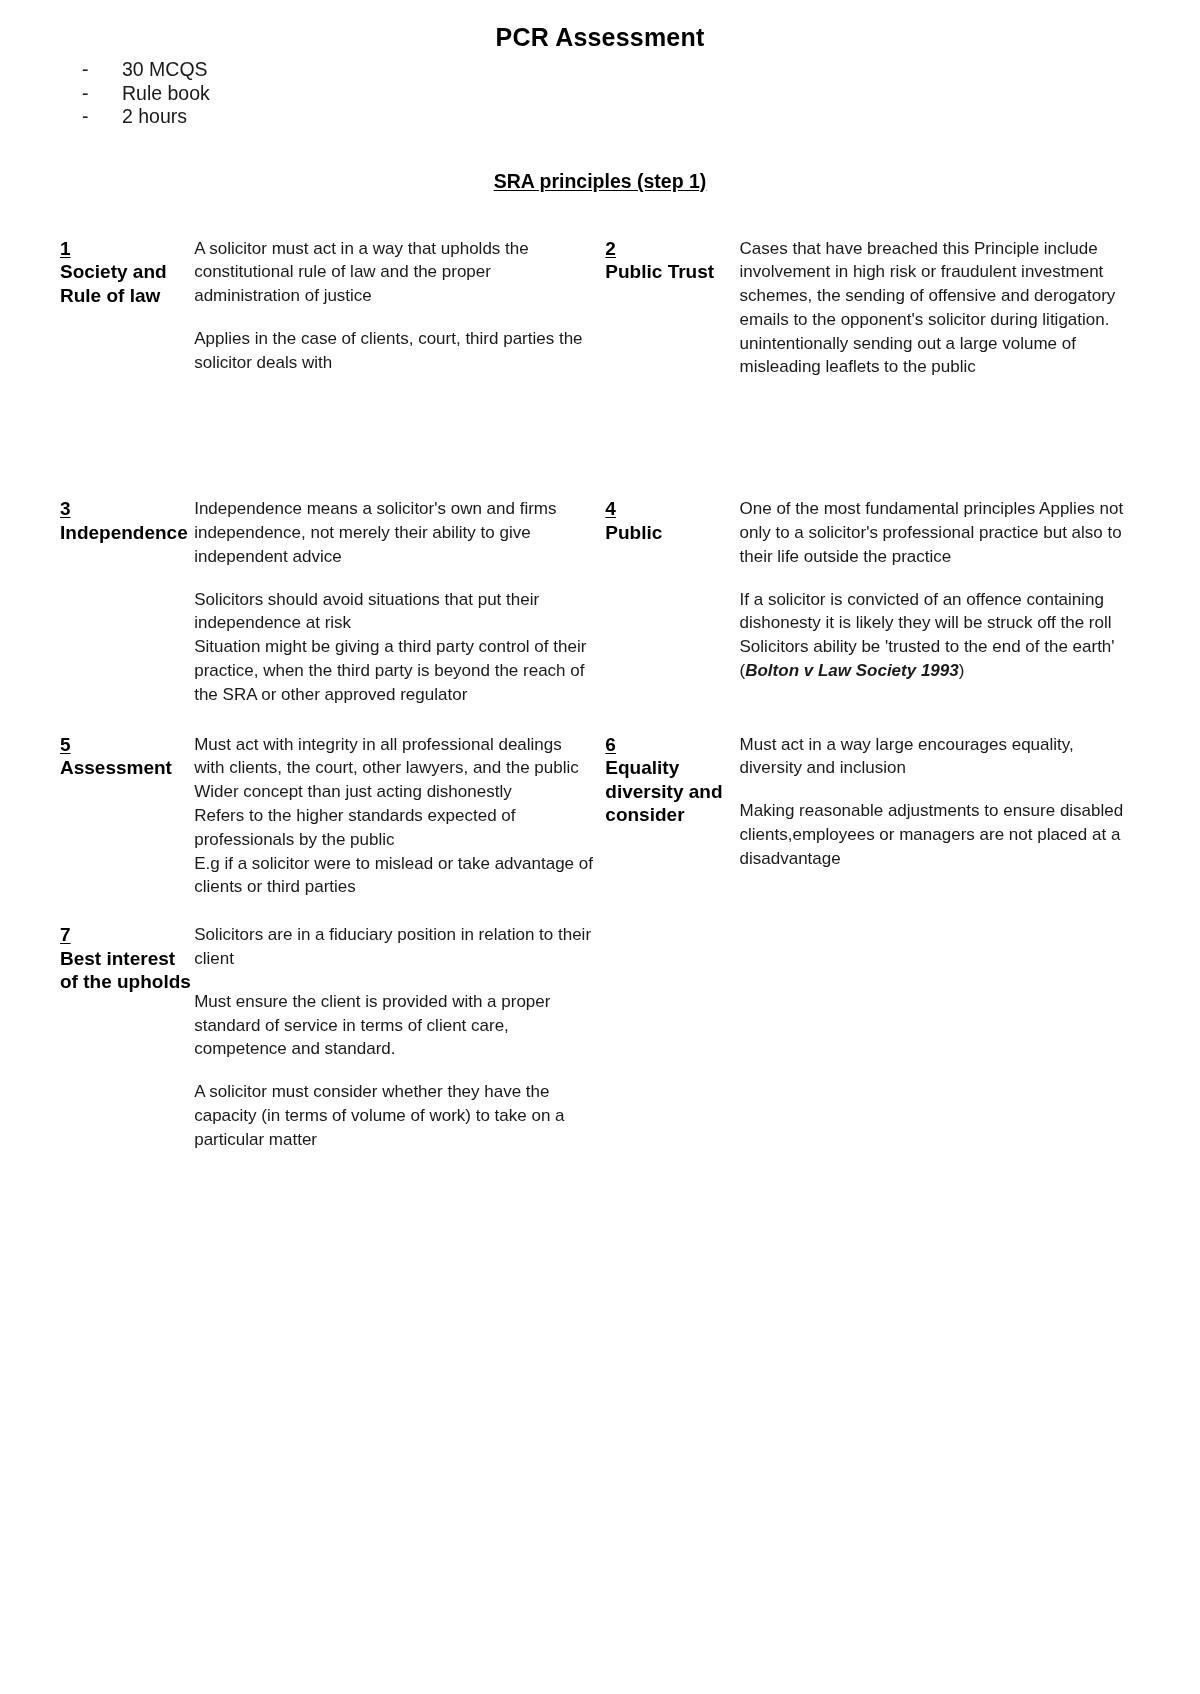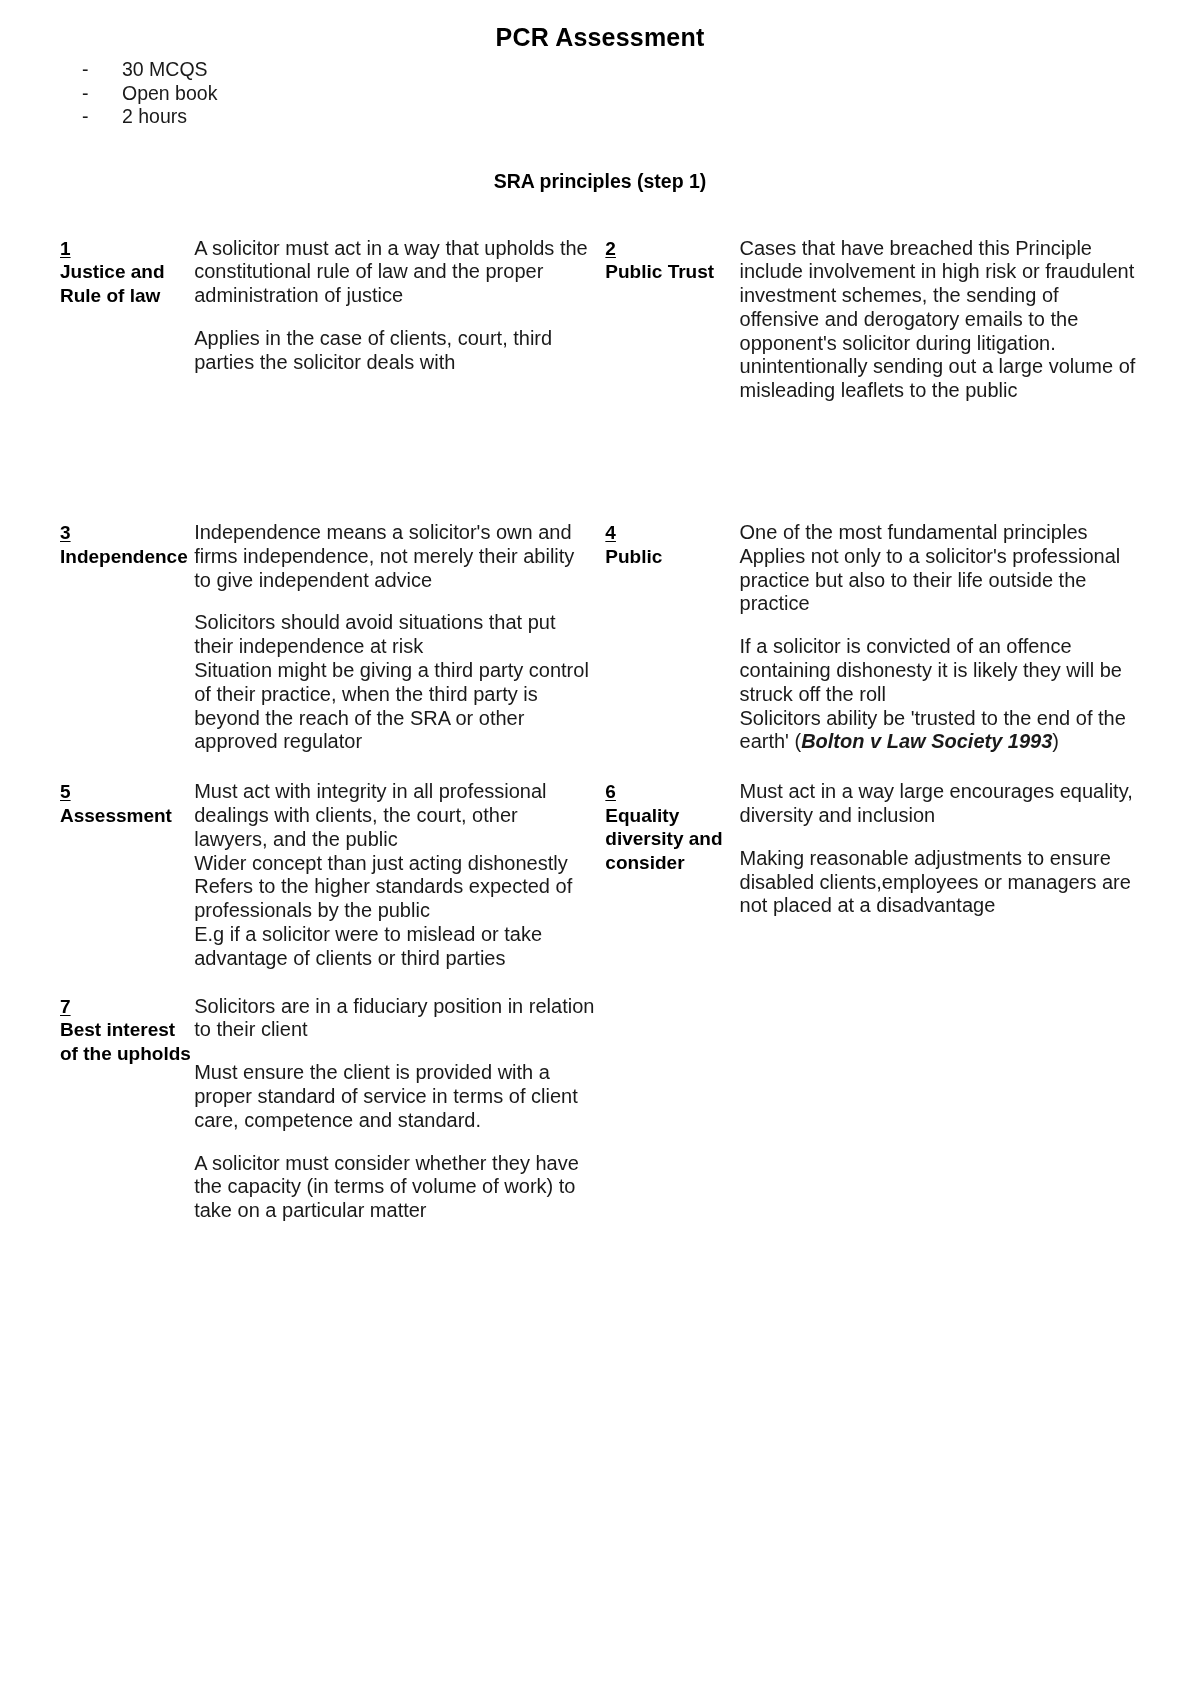--- a/index.html
+++ b/index.html
@@ -52,20 +52,21 @@
 
   
   .section-heading {
     text-align: center;
     font-size: 19.5px;
     font-weight: bold;
     margin: 40px 0 0 0;
     line-height: 24px;
   }
   .section-heading span {
+    text-decoration: underline;
     text-underline-offset: 2px;
   }
 
   
   .principles {
     margin-top: 44px;
     width: 100%;
     border-collapse: collapse;
     table-layout: fixed;
   }
@@ -87,21 +88,21 @@
   .cell-label .num {
     text-decoration: underline;
     text-underline-offset: 2px;
     display: block;
   }
   .cell-label .name {
     display: block;
   }
 
   .cell-body {
-    font-size: 20px;
+    font-size: 17px;
     line-height: 23.8px;
     color: #1a1a1a;
     padding-right: 14px;
   }
   .cell-body p {
     margin: 0 0 19px 0;
     white-space: pre-line;
   }
   .cell-body p:last-child { margin-bottom: 0; }
   .cell-body .cite { font-style: italic; font-weight: bold; }
@@ -115,21 +116,21 @@
 
   <h1 class="doc-title">PCR Assessment</h1>
 
   <ul class="meta-list">
     <li>
       <span class="dash">-</span>
       <span>30 MCQS</span>
     </li>
     <li>
       <span class="dash">-</span>
-      <span>Open book</span>
+      <span>Rule book</span>
     </li>
     <li>
       <span class="dash">-</span>
       <span>2 hours</span>
     </li>
   </ul>
 
   <h2 class="section-heading">
     <span>SRA principles (step 1)</span>
   </h2>
@@ -140,21 +141,21 @@
         <col class="c-body">
         <col class="c-gap">
         <col class="c-label">
         <col class="c-body">
     </colgroup>
     <tbody>
 
       <tr>
         <td class="cell-label">
           <span class="num">1</span>
-          <span class="name">Justice and Rule of law</span>
+          <span class="name">Society and Rule of law</span>
         </td>
         <td class="cell-body">
           <p>A solicitor must act in a way that upholds the constitutional rule of law and the proper administration of justice</p>
           <p>Applies in the case of clients, court, third parties the solicitor deals with</p>
         </td>
         <td></td>
         <td class="cell-label">
           <span class="num">2</span>
           <span class="name">Public Trust</span>
         </td>

